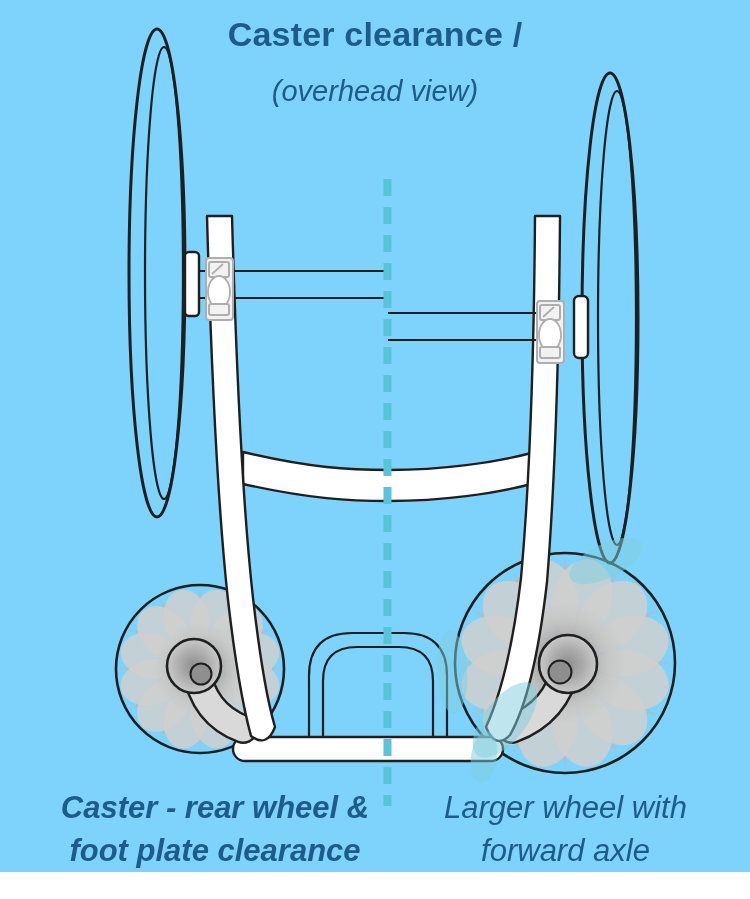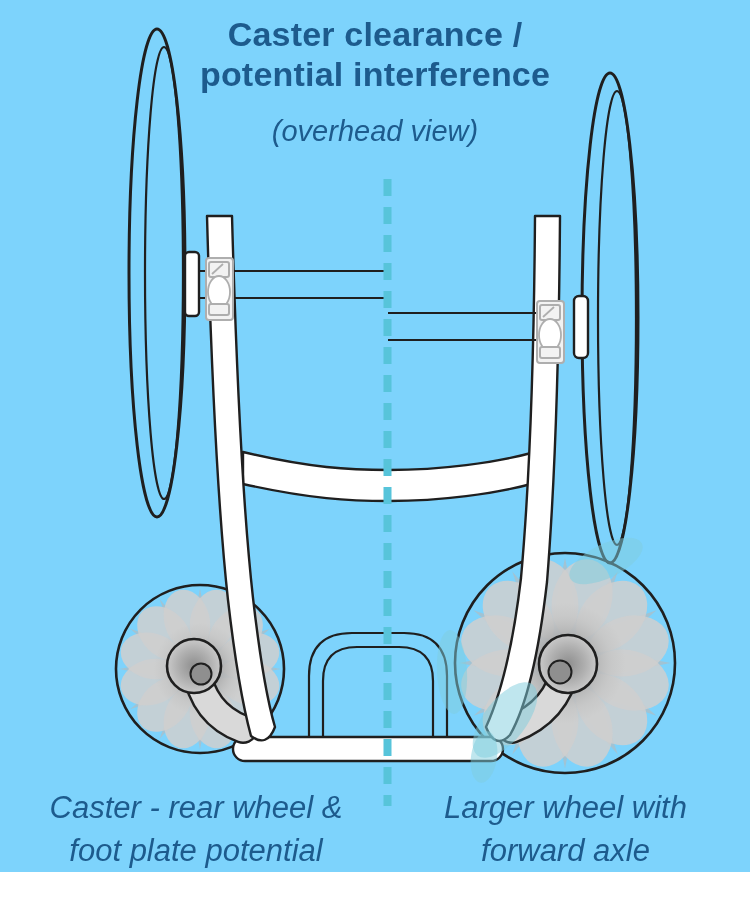--- a/index.html
+++ b/index.html
@@ -11,21 +11,21 @@
   .title{
     position:absolute;left:0;top:14px;width:100%;text-align:center;
     color:var(--heading,#1d5b8d);z-index:3;pointer-events:none;
   }
   .title .t1{font-size:34px;font-weight:bold;line-height:40px;letter-spacing:.2px;}
   .title .sub{font-size:29px;font-style:italic;font-weight:normal;margin-top:21px;}
   .cap{
     position:absolute;top:786px;color:var(--heading,#1d5b8d);
     font-size:31px;font-style:italic;line-height:43px;text-align:center;z-index:3;
   }
-  .capL{left:0;width:392px;}
+  .capL{left:19px;width:392px;font-weight:bold;}
   .capR{left:418px;width:295px;}
 
   
   .ln{fill:none;stroke:var(--outline,#1f1f1f);stroke-width:2.2;}
   .wheel{fill:none;stroke:var(--outline,#1f1f1f);stroke-width:3;}
   .wheel-in{fill:none;stroke:var(--outline,#1f1f1f);stroke-width:2.2;}
   .tube{fill:#ffffff;stroke:var(--outline,#1f1f1f);stroke-width:2.4;stroke-linejoin:round;}
   .petal{fill:var(--caster-gray,#cfcfcf);fill-opacity:.85;}
   .star{fill:var(--star-gray,#b9b9b9);fill-opacity:.6;}
   .ring{fill:none;stroke:var(--outline,#1f1f1f);stroke-width:2.6;}
@@ -159,27 +159,26 @@
       <ellipse class="hl" cx="452" cy="672" rx="15" ry="42" transform="rotate(-3 452 672)"></ellipse>
       <ellipse class="hl" cx="505" cy="720" rx="21" ry="45" transform="rotate(38 505 720)"></ellipse>
       <ellipse class="hl" cx="484" cy="757" rx="13" ry="26" transform="rotate(8 484 757)"></ellipse>
     </g>
 
     <line class="divider" x1="387.5" y1="179" x2="387.5" y2="806"></line>
   </svg>
 
   <div class="title">
     <div class="t1">Caster clearance /</div>
-    <div class="t1">potential interference</div>
     <div class="sub">(overhead view)</div>
   </div>
 
   <div class="cap capL">
     <div>Caster - rear wheel &amp;</div>
-    <div>foot plate potential</div>
+    <div>foot plate clearance</div>
   </div>
 
   <div class="cap capR">
     <div>Larger wheel with</div>
     <div>forward axle</div>
   </div>
 
 </div>
 
 </body></html>

